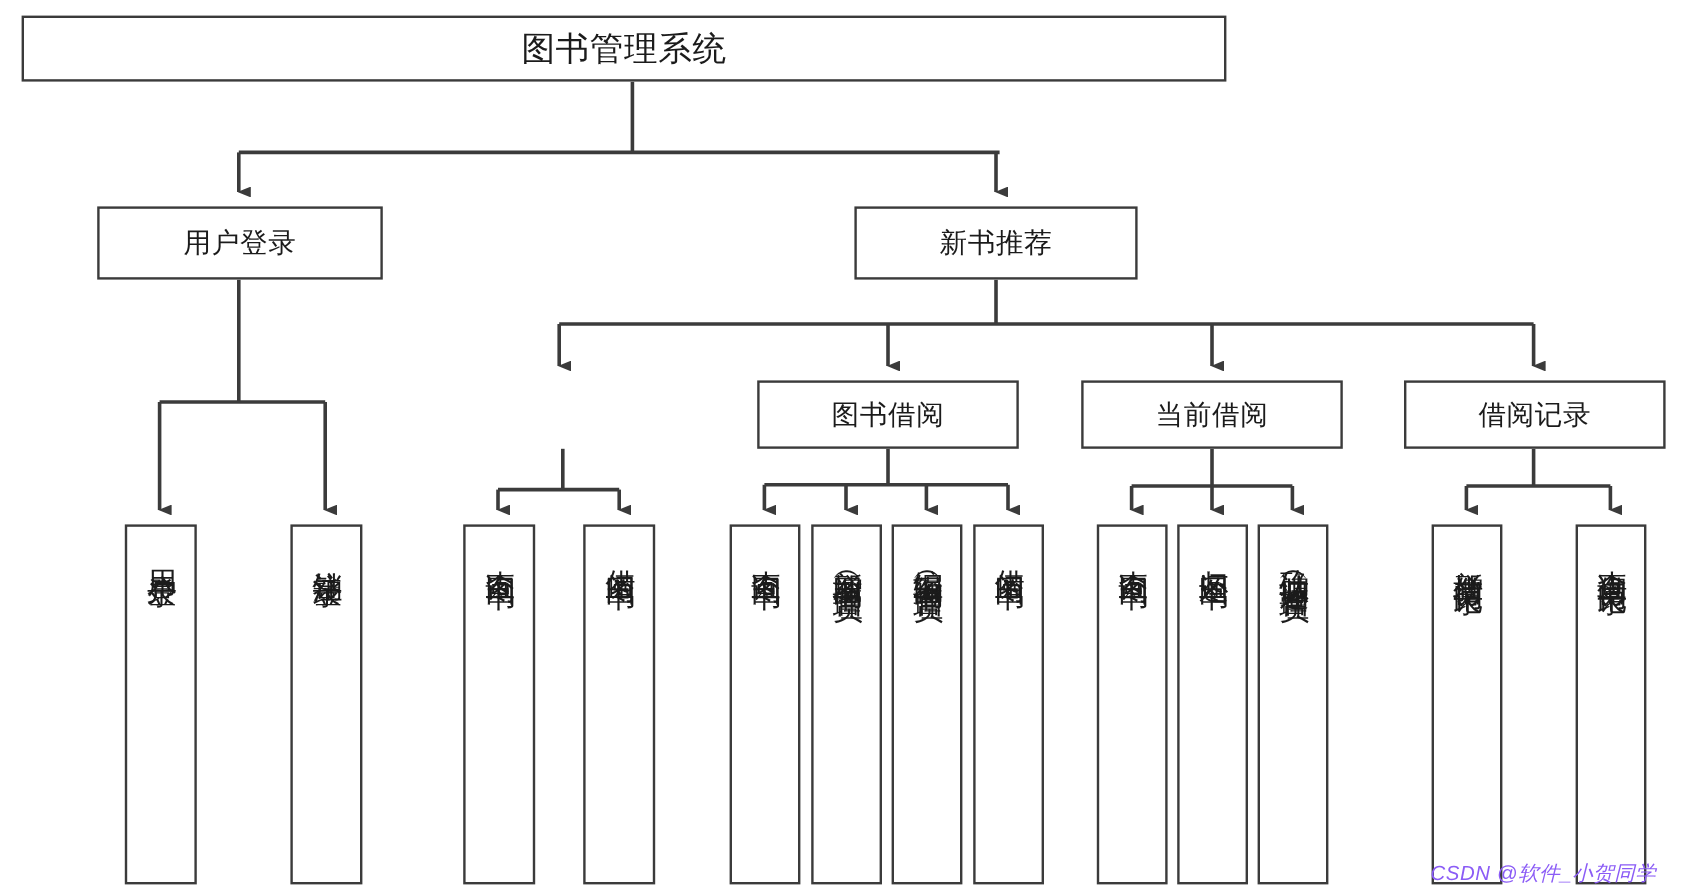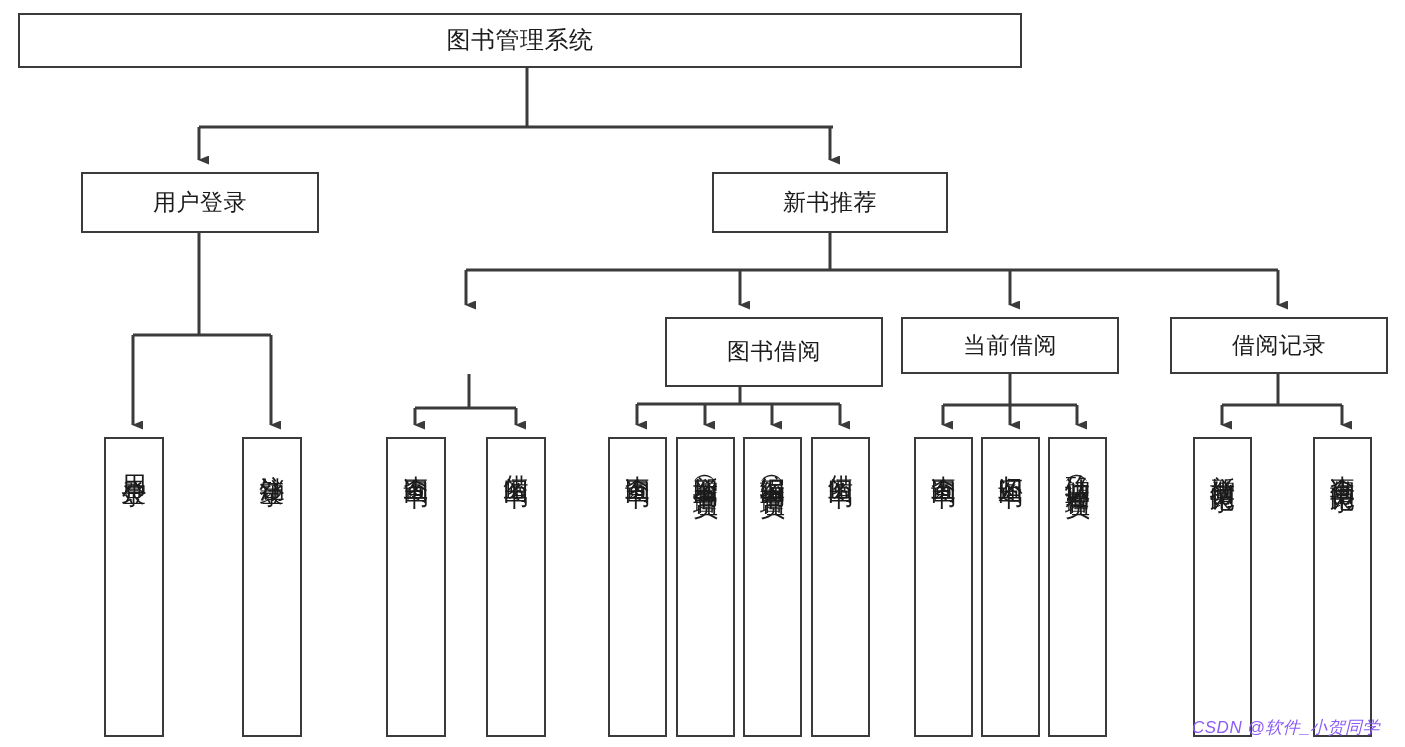--- a/index.html
+++ b/index.html
@@ -49,21 +49,21 @@
     align-items: flex-start;
     padding-top: 16px;
   }
   .node.vert .node-label {
     writing-mode: vertical-rl;
     text-orientation: upright;
     font-size: 25px;
     letter-spacing: 3px;
     line-height: 1;
   }
-  .node.root .node-label { font-size: 24px; }
+  .node.root .node-label { font-size: 28px; }
   .watermark {
     position: absolute;
     left: 1192px;
     top: 716px;
     font-size: 17px;
     color: #8b5cf6;
     white-space: nowrap;
     letter-spacing: 0.5px;
     user-select: none;
     font-style: italic;
@@ -131,21 +131,21 @@
     <span class="node-label">图书管理系统</span>
   </div>
 
   <div class="node horiz" style="left:81px; top:172px; width:238px; height:61px;">
     <span class="node-label">用户登录</span>
   </div>
   <div class="node horiz" style="left:712px; top:172px; width:236px; height:61px;">
     <span class="node-label">新书推荐</span>
   </div>
 
-  <div class="node horiz" style="left:665px; top:317px; width:218px; height:70px;">
+  <div class="node horiz" style="left:631px; top:317px; width:218px; height:57px;">
     <span class="node-label">图书借阅</span>
   </div>
   <div class="node horiz" style="left:901px; top:317px; width:218px; height:57px;">
     <span class="node-label">当前借阅</span>
   </div>
   <div class="node horiz" style="left:1170px; top:317px; width:218px; height:57px;">
     <span class="node-label">借阅记录</span>
   </div>
 
   <div class="node vert" style="left:104px; top:437px; width:60px; height:300px;">

